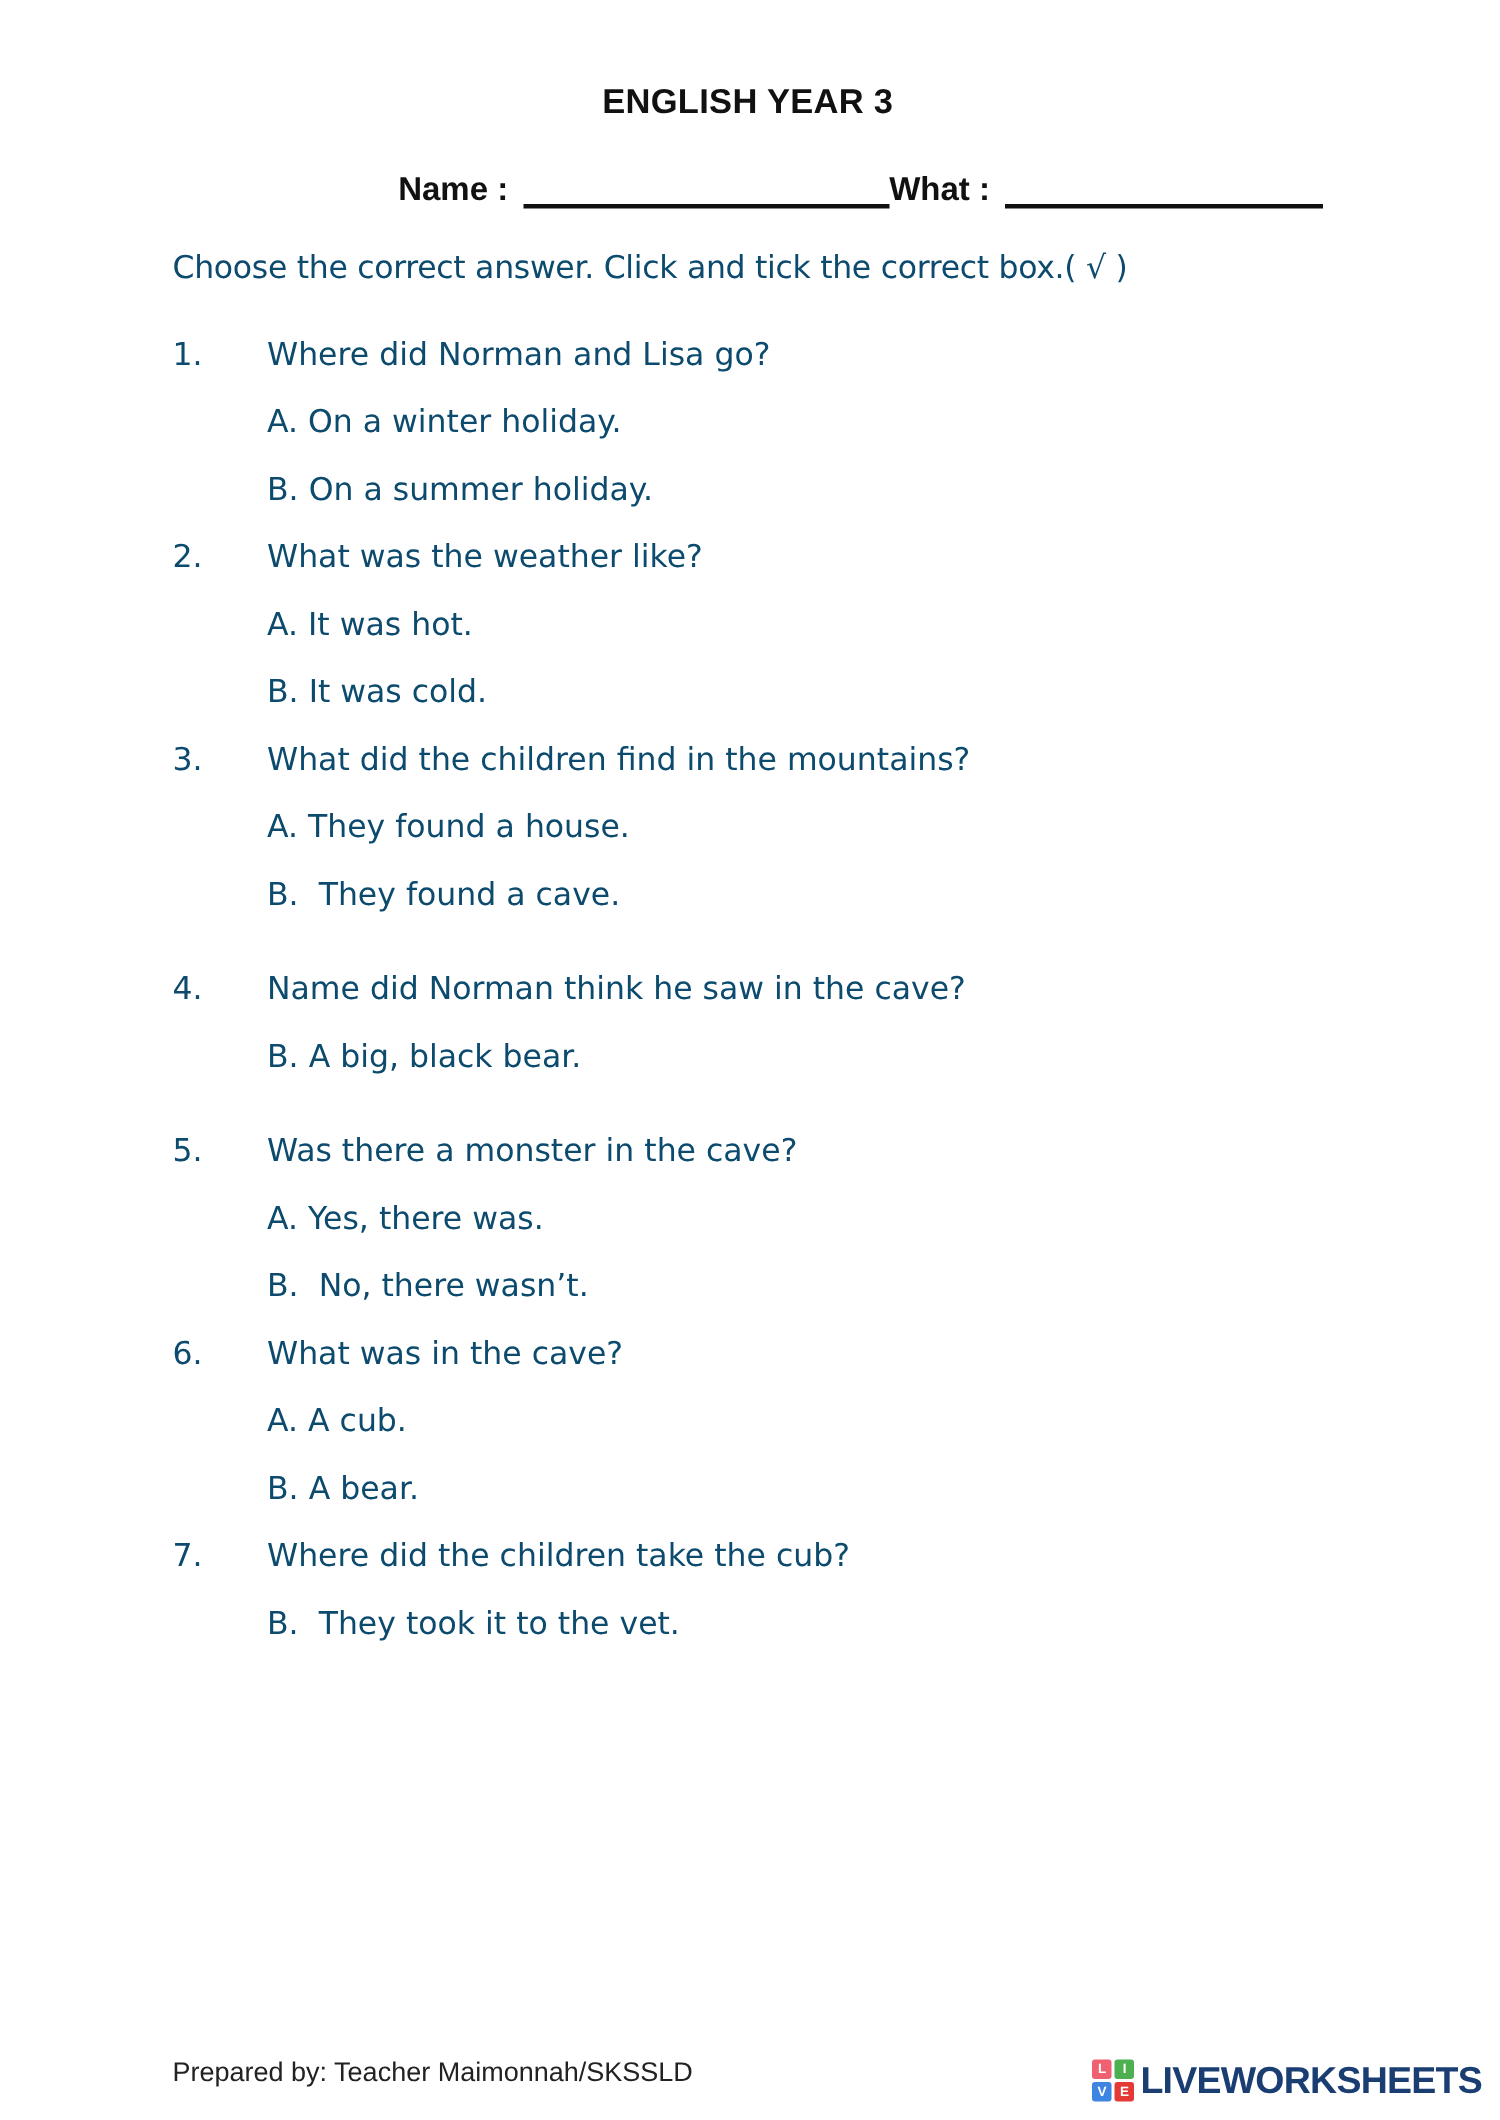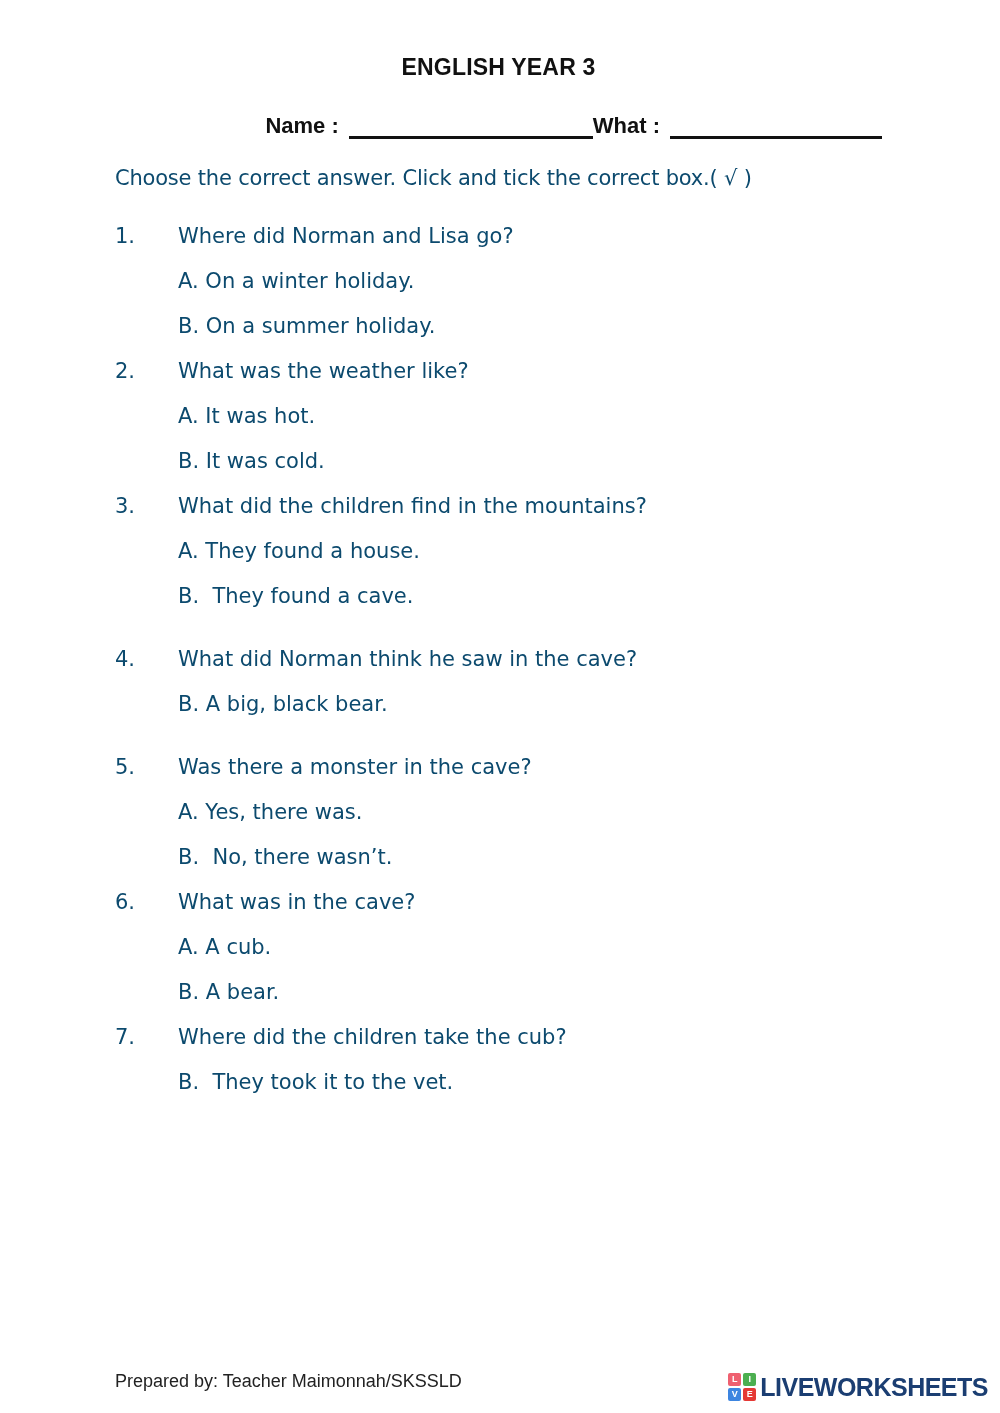--- a/index.html
+++ b/index.html
@@ -160,21 +160,21 @@
         <span class="q-num">3.</span>
         <span class="q-text">What did the children find in the mountains?</span>
       </div>
       <div class="option-row comic">A. They found a house.</div>
       <div class="option-row comic">B.&nbsp; They found a cave.</div>
     </div>
 
     <div class="question-block extra-gap">
       <div class="q-row comic">
         <span class="q-num">4.</span>
-        <span class="q-text">What did Norman think he saw in the cave?</span>
+        <span class="q-text">Name did Norman think he saw in the cave?</span>
       </div>
       <div class="option-row comic">B. A big, black bear.</div>
     </div>
 
     <div class="question-block extra-gap">
       <div class="q-row comic">
         <span class="q-num">5.</span>
         <span class="q-text">Was there a monster in the cave?</span>
       </div>
       <div class="option-row comic">A. Yes, there was.</div>

